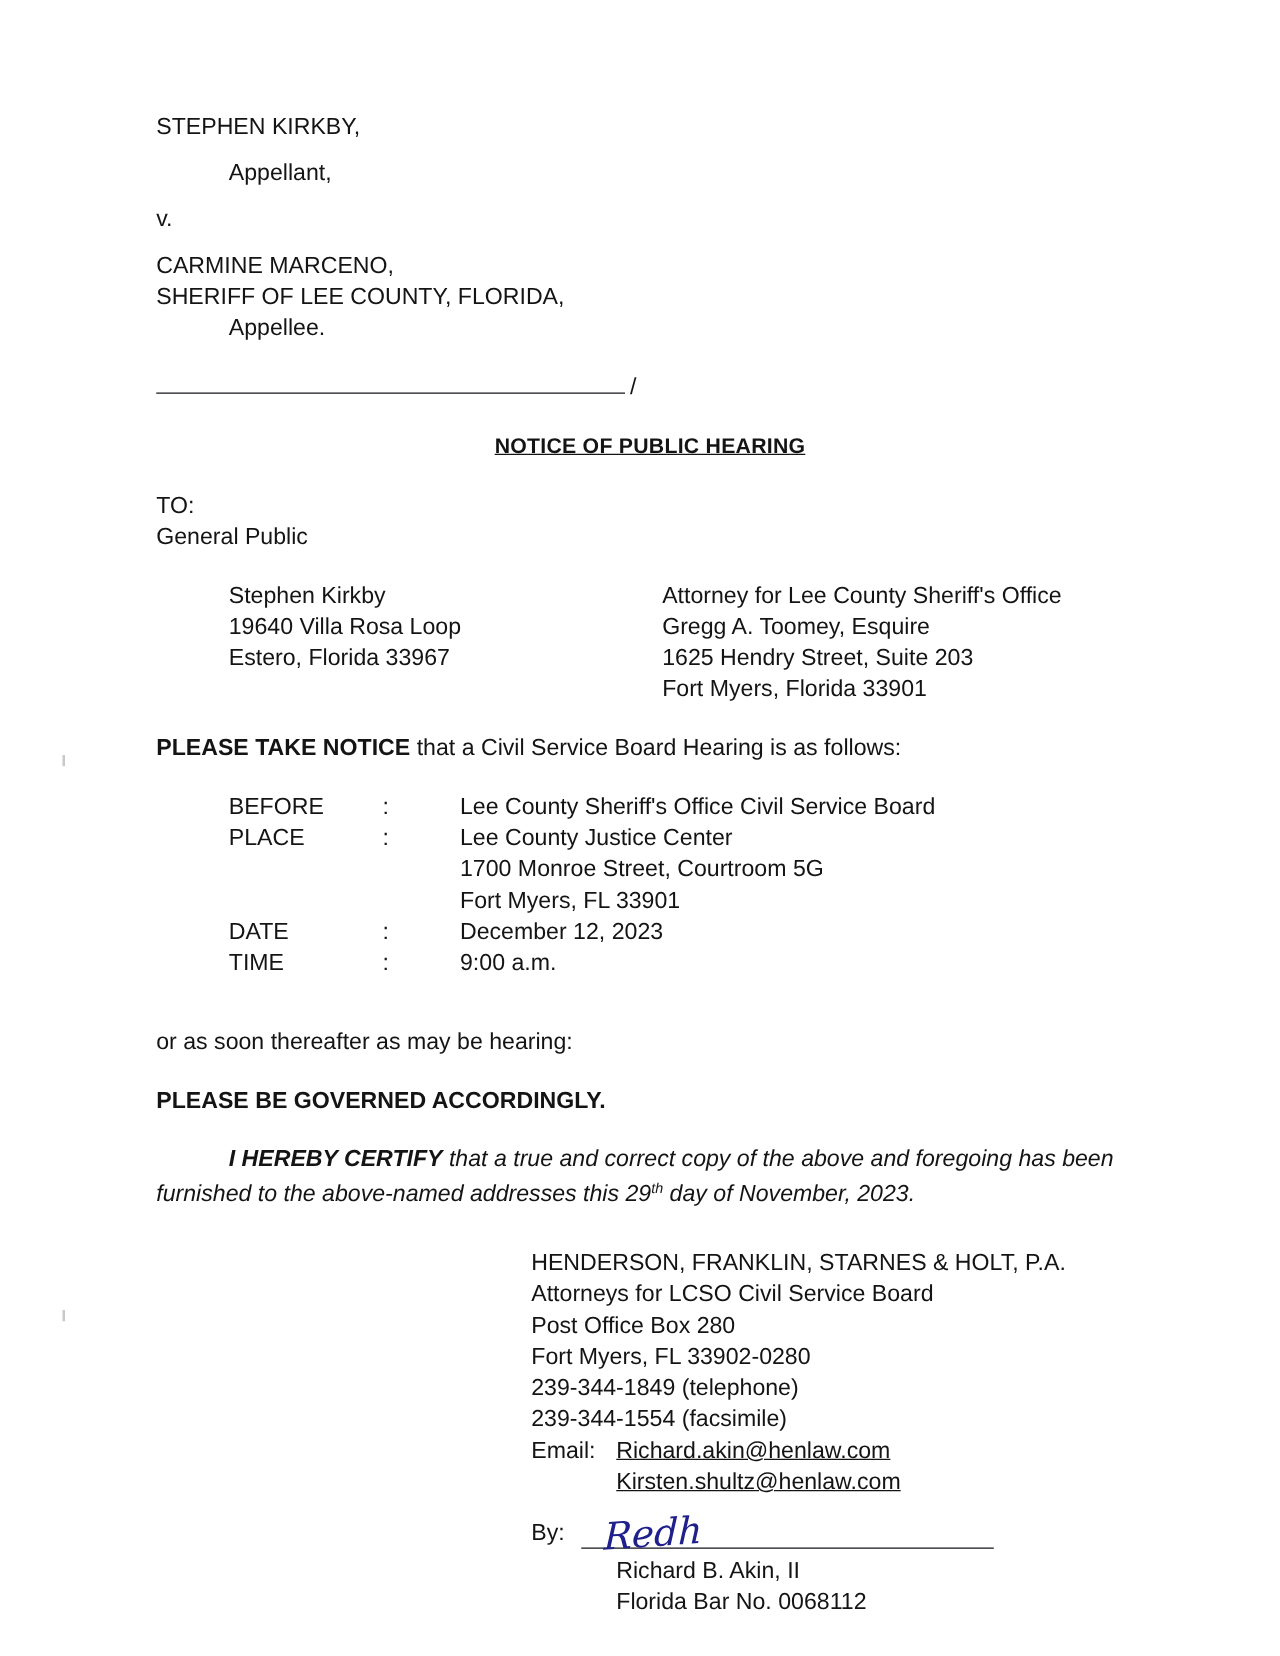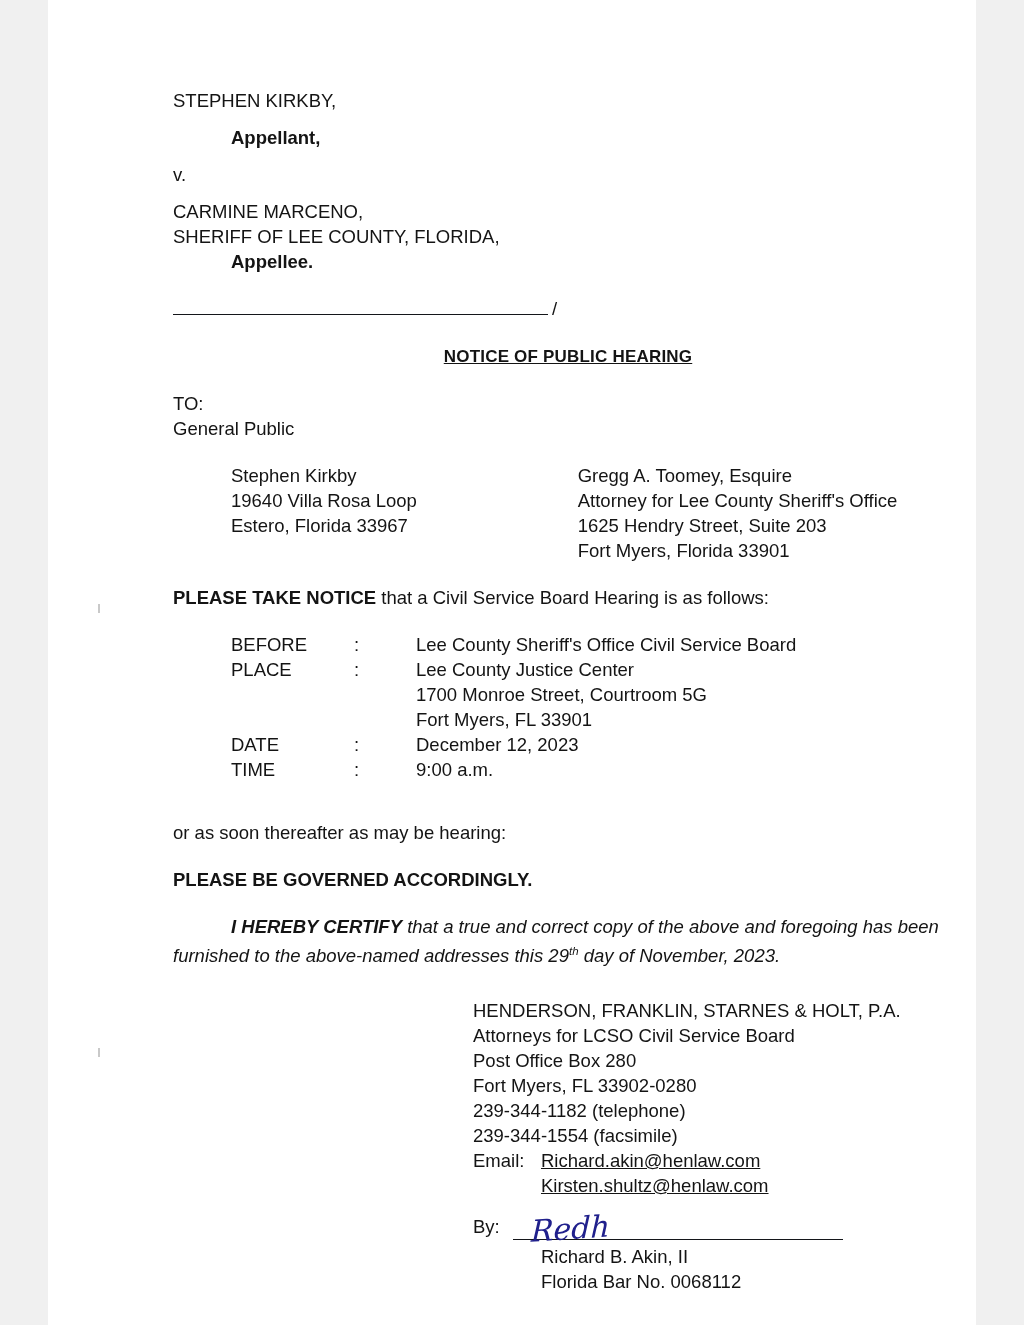--- a/index.html
+++ b/index.html
@@ -5,40 +5,40 @@
   html, body {
     margin: 0;
     padding: 0;
     background: #f0f0f0;
   }
   body {
     font-family: "Liberation Sans", sans-serif;
   }
   .page {
     position: relative;
-    width: 928px;
+    width: 1024px;
     height: 1325px;
     background: #ffffff;
     margin: 0 auto;
     overflow: hidden;
     box-sizing: border-box;
   }
   .doc {
     position: absolute;
     left: 125px;
     top: 88px;
     width: 790px;
     font-size: 18.5px;
     line-height: 25px;
     color: #141414;
   }
   .line {
     white-space: pre-wrap;
   }
-  .indent-1 { padding-left: 58px; font-weight: bold; }
+  .indent-1 { padding-left: 58px; }
   .gap-sm { height: 12px; }
   .gap-md { height: 22px; }
   .gap-lg { height: 30px; }
   .gap-xl { height: 38px; }
 
   .sig-rule {
     margin-top: 8px;
     margin-left: 0px;
     width: 375px;
     border-bottom: 1.6px solid #14161a;
@@ -189,22 +189,22 @@
     </div>
 
     <div class="gap-md"></div>
     <div class="addresses">
       <div class="addr-col-left">
         <div class="line">Stephen Kirkby</div>
         <div class="line">19640 Villa Rosa Loop</div>
         <div class="line">Estero, Florida 33967</div>
       </div>
       <div class="addr-col-right">
+        <div class="line">Attorney for Lee County Sheriff's Office</div>
         <div class="line">Gregg A. Toomey, Esquire</div>
-        <div class="line">Attorney for Lee County Sheriff's Office</div>
         <div class="line">1625 Hendry Street, Suite 203</div>
         <div class="line">Fort Myers, Florida 33901</div>
       </div>
     </div>
 
     <div class="gap-md"></div>
     <div class="notice-para">
       <span class="bold">PLEASE TAKE NOTICE</span><span> that a Civil Service Board Hearing is as follows:</span>
     </div>
 
@@ -252,21 +252,21 @@
     <div class="para-indent">
       <span class="bold">I HEREBY CERTIFY</span><span> that a true and correct copy of the above and foregoing has been furnished to the above-named addresses this 29</span><sup>th</sup><span> day of November, 2023.</span>
     </div>
 
     <div class="gap-lg"></div>
     <div class="sig-block">
       <div class="line">HENDERSON, FRANKLIN, STARNES &amp; HOLT, P.A.</div>
       <div class="line">Attorneys for LCSO Civil Service Board</div>
       <div class="line">Post Office Box 280</div>
       <div class="line">Fort Myers, FL 33902-0280</div>
-      <div class="line">239-344-1182 (telephone)</div>
+      <div class="line">239-344-1849 (telephone)</div>
       <div class="line">239-344-1554 (facsimile)</div>
       <div class="email-row">
         <div class="email-label">Email:</div>
         <div class="email-links">
           <a href="#">Richard.akin@henlaw.com</a>
         </div>
       </div>
       <div class="email-indent email-links">
         <a href="#">Kirsten.shultz@henlaw.com</a>
       </div>

